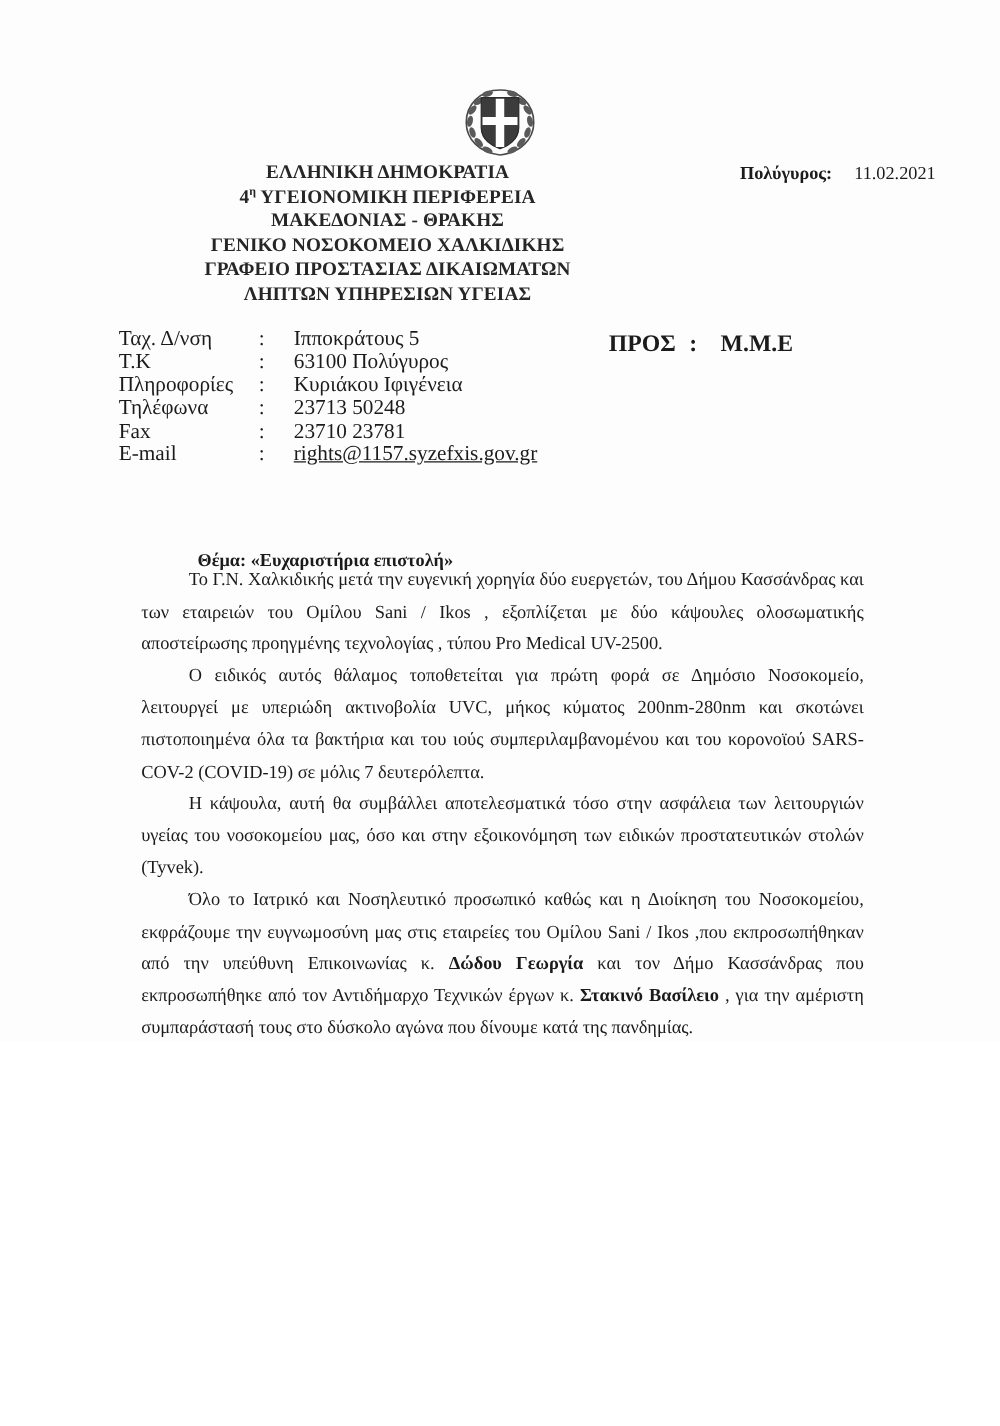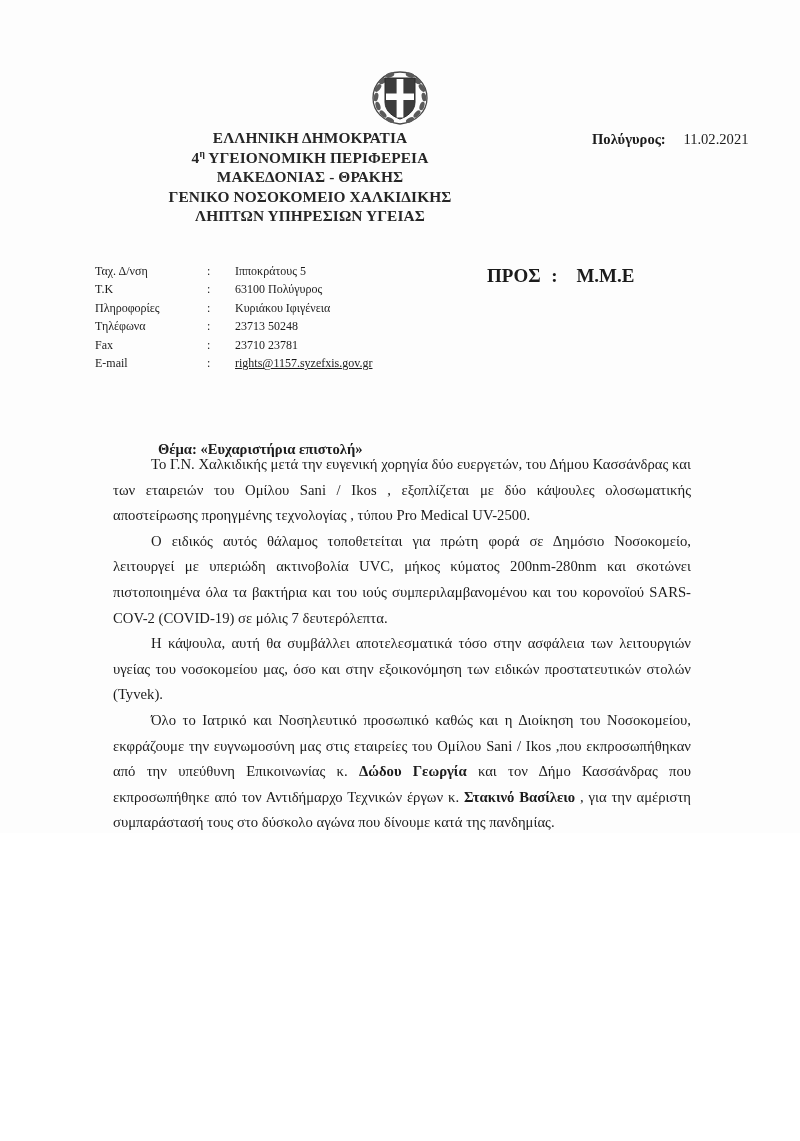--- a/index.html
+++ b/index.html
@@ -60,21 +60,21 @@
     white-space: nowrap;
   }
   .date-line .lbl { font-weight: bold; margin-left: 36px; }
   .date-line .val { margin-left: 14px; }
 
   
   .contact {
     position: absolute;
     top: 262px;
     left: 95px;
-    font-size: 12px;
+    font-size: 17px;
     line-height: 18.4px;
     border-collapse: collapse;
   }
   .contact td { padding: 0; vertical-align: top; white-space: nowrap; }
   .contact td.k { width: 112px; }
   .contact td.c { width: 26px; }
   .contact td.v { padding-left: 2px; }
   .contact .mail { text-decoration: underline; }
 
   
@@ -197,20 +197,21 @@
         <path d="M28.6 13 H35.4 V27.5 H46 V34 H35.4 V51.5 H28.6 V34 H18 V27.5 H28.6 Z" fill="#ffffff"></path>
       </svg>
     </span>
   </div>
 
   <div class="org-header">
     <div class="ln">ΕΛΛΗΝΙΚΗ ΔΗΜΟΚΡΑΤΙΑ</div>
     <div class="ln"><span>4</span><sup>η</sup> <span>ΥΓΕΙΟΝΟΜΙΚΗ ΠΕΡΙΦΕΡΕΙΑ</span></div>
     <div class="ln">ΜΑΚΕΔΟΝΙΑΣ - ΘΡΑΚΗΣ</div>
     <div class="ln">ΓΕΝΙΚΟ ΝΟΣΟΚΟΜΕΙΟ ΧΑΛΚΙΔΙΚΗΣ</div>
+    <div class="ln">ΓΡΑΦΕΙΟ ΠΡΟΣΤΑΣΙΑΣ ΔΙΚΑΙΩΜΑΤΩΝ</div>
     <div class="ln">ΛΗΠΤΩΝ  ΥΠΗΡΕΣΙΩΝ  ΥΓΕΙΑΣ</div>
   </div>
 
   <div class="date-line">
     <span class="lbl">Πολύγυρος:</span>
     <span class="val">11.02.2021</span>
   </div>
 
   <table class="contact">
     <tbody>

